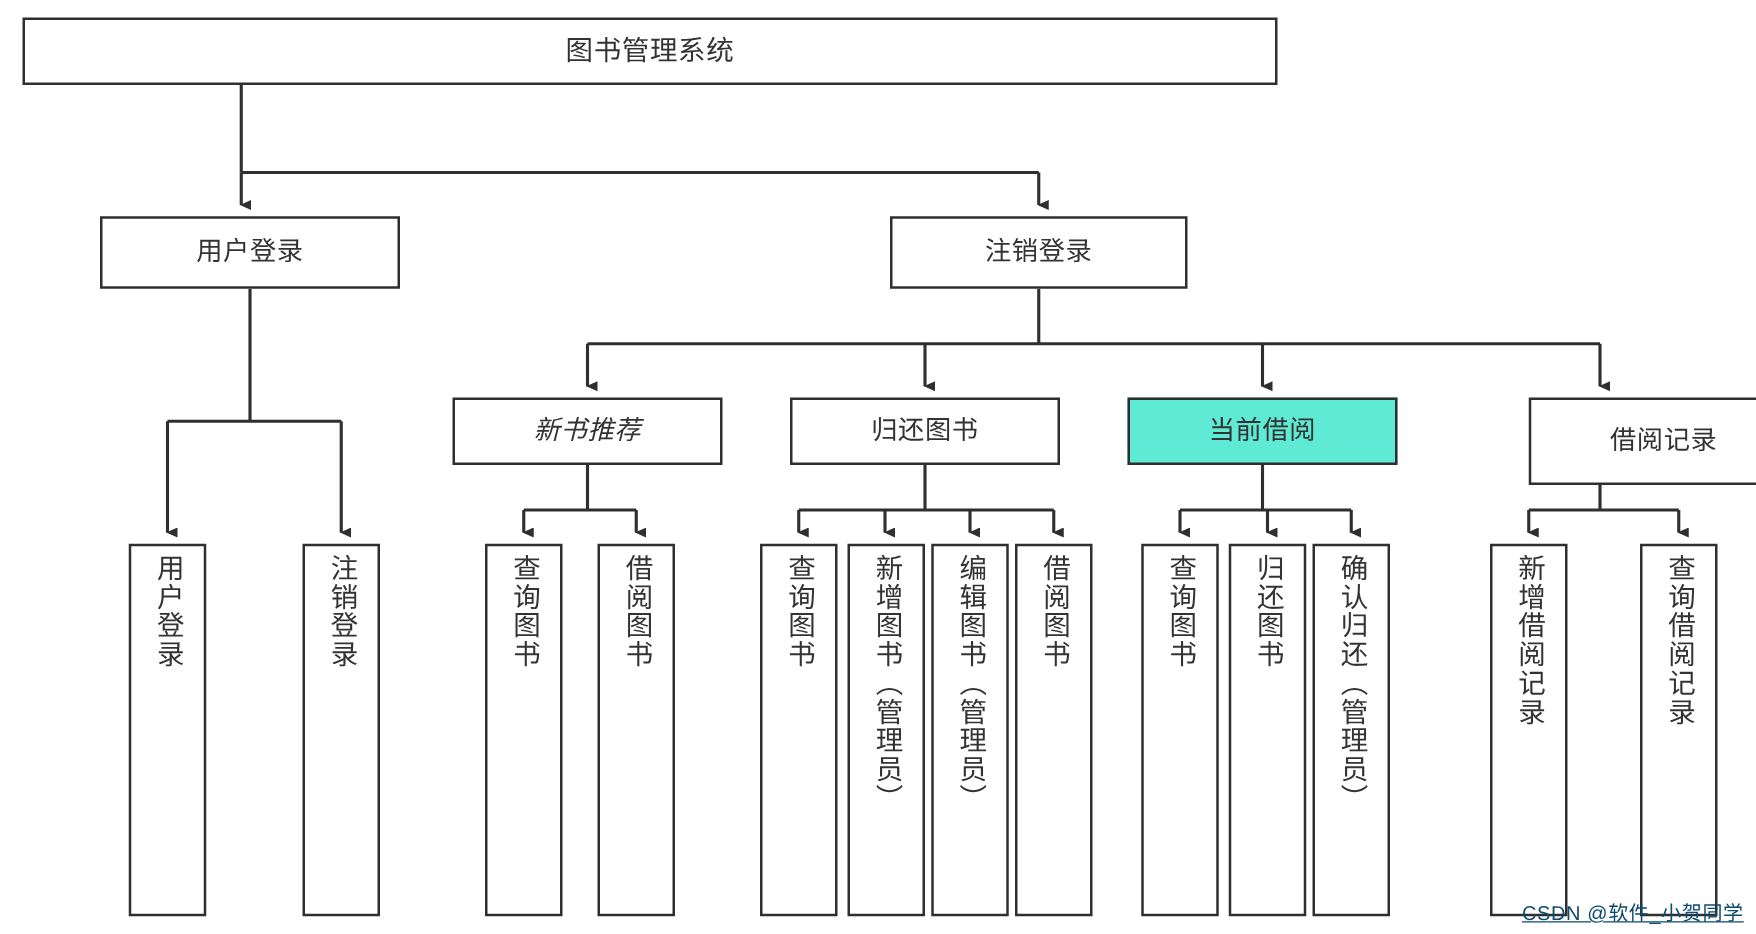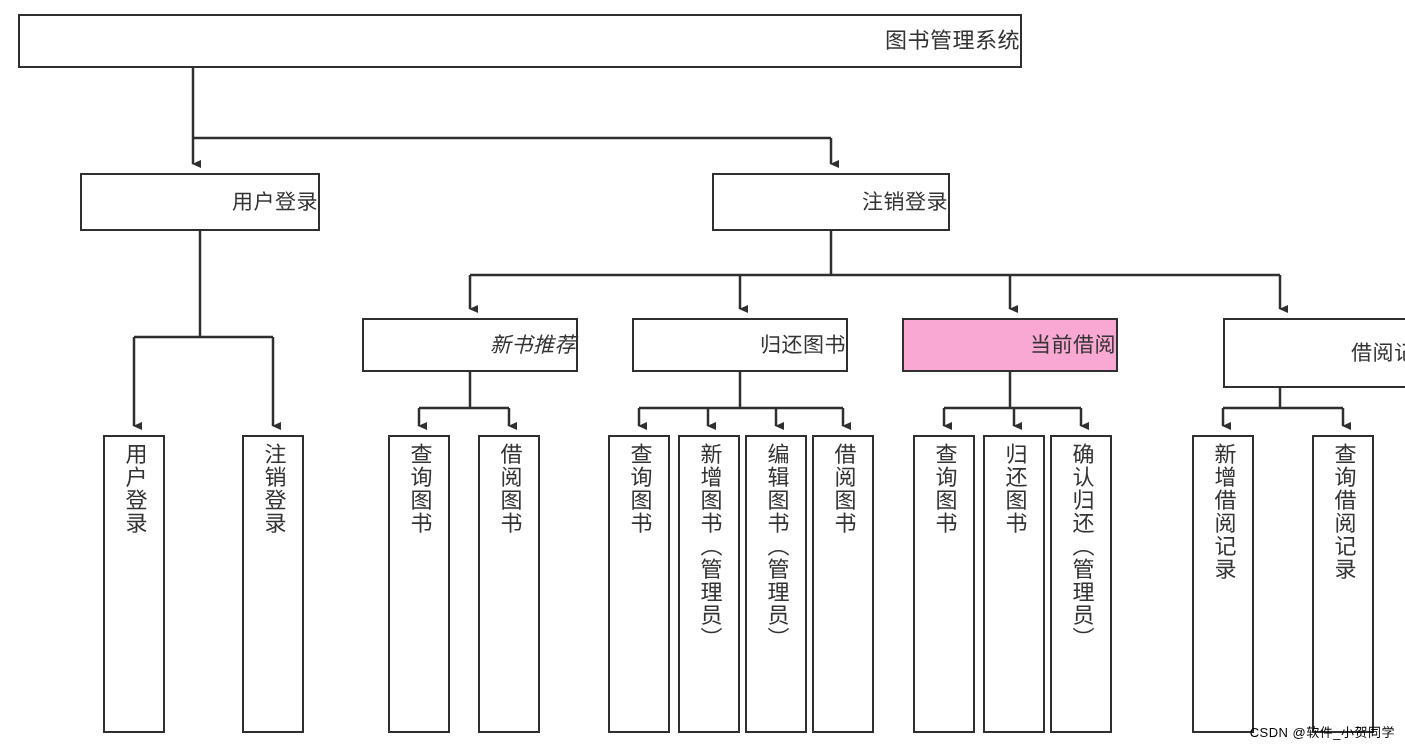--- a/index.html
+++ b/index.html
@@ -27,21 +27,21 @@
     height: 747px;
     pointer-events: none;
   }
   .node {
     position: absolute;
     box-sizing: border-box;
     background: #ffffff;
     border: 2px solid #2f2f2f;
     display: flex;
     align-items: center;
-    justify-content: flex-end;
+    justify-content: center;
     color: #333333;
   }
   .node .label {
     display: block;
     text-align: center;
     line-height: 1.12;
     letter-spacing: 0.5px;
   }
   
   .node.horiz .label {
@@ -62,25 +62,26 @@
     text-orientation: upright;
     font-size: 22px;
     line-height: 1.05;
     letter-spacing: 1px;
     white-space: nowrap;
   }
   #watermark {
     position: absolute;
     right: 10px;
     bottom: 6px;
-    font-size: 13px;
-    color: #000000;
+    font-size: 16px;
+    color: #0c4a6e;
     letter-spacing: 0.5px;
     white-space: nowrap;
     pointer-events: none;
+    text-decoration: underline;
   }
 </style>
 </head>
 <body>
 
 <div id="diagram-root">
 
   <svg id="edge-layer" width="1405" height="747" viewBox="0 0 1405 747" xmlns="http://www.w3.org/2000/svg">
     <defs>
       <marker id="arrowhead" markerWidth="9" markerHeight="9" refX="4" refY="8" orient="auto" markerUnits="userSpaceOnUse">
@@ -133,21 +134,21 @@
       </div>
       <div class="node horiz" style="left: 712px; top: 173px; width: 238px; height: 58px; border-color: rgb(47, 47, 47); background: rgb(255, 255, 255);">
         <span class="label" style="color: rgb(51, 51, 51);">注销登录</span>
       </div>
       <div class="node horiz" style="left: 362px; top: 318px; width: 216px; height: 54px; border-color: rgb(47, 47, 47); background: rgb(255, 255, 255);">
         <span class="label" style="color: rgb(51, 51, 51); font-style: italic;">新书推荐</span>
       </div>
       <div class="node horiz" style="left: 632px; top: 318px; width: 216px; height: 54px; border-color: rgb(47, 47, 47); background: rgb(255, 255, 255);">
         <span class="label" style="color: rgb(51, 51, 51);">归还图书</span>
       </div>
-      <div class="node horiz" style="left: 902px; top: 318px; width: 216px; height: 54px; border-color: rgb(47, 47, 47); background: #f9a8d4;">
+      <div class="node horiz" style="left: 902px; top: 318px; width: 216px; height: 54px; border-color: rgb(47, 47, 47); background: #5eead4;">
         <span class="label" style="color: rgb(51, 51, 51);">当前借阅</span>
       </div>
       <div class="node horiz" style="left: 1223px; top: 318px; width: 216px; height: 70px; border-color: rgb(47, 47, 47); background: rgb(255, 255, 255);">
         <span class="label" style="color: rgb(51, 51, 51);">借阅记录</span>
       </div>
       <div class="node vert" style="left: 103px; top: 435px; width: 62px; height: 298px; border-color: rgb(47, 47, 47); background: rgb(255, 255, 255);">
         <span class="label" style="color: rgb(51, 51, 51);">用户登录</span>
       </div>
       <div class="node vert" style="left: 242px; top: 435px; width: 62px; height: 298px; border-color: rgb(47, 47, 47); background: rgb(255, 255, 255);">
         <span class="label" style="color: rgb(51, 51, 51);">注销登录</span>

